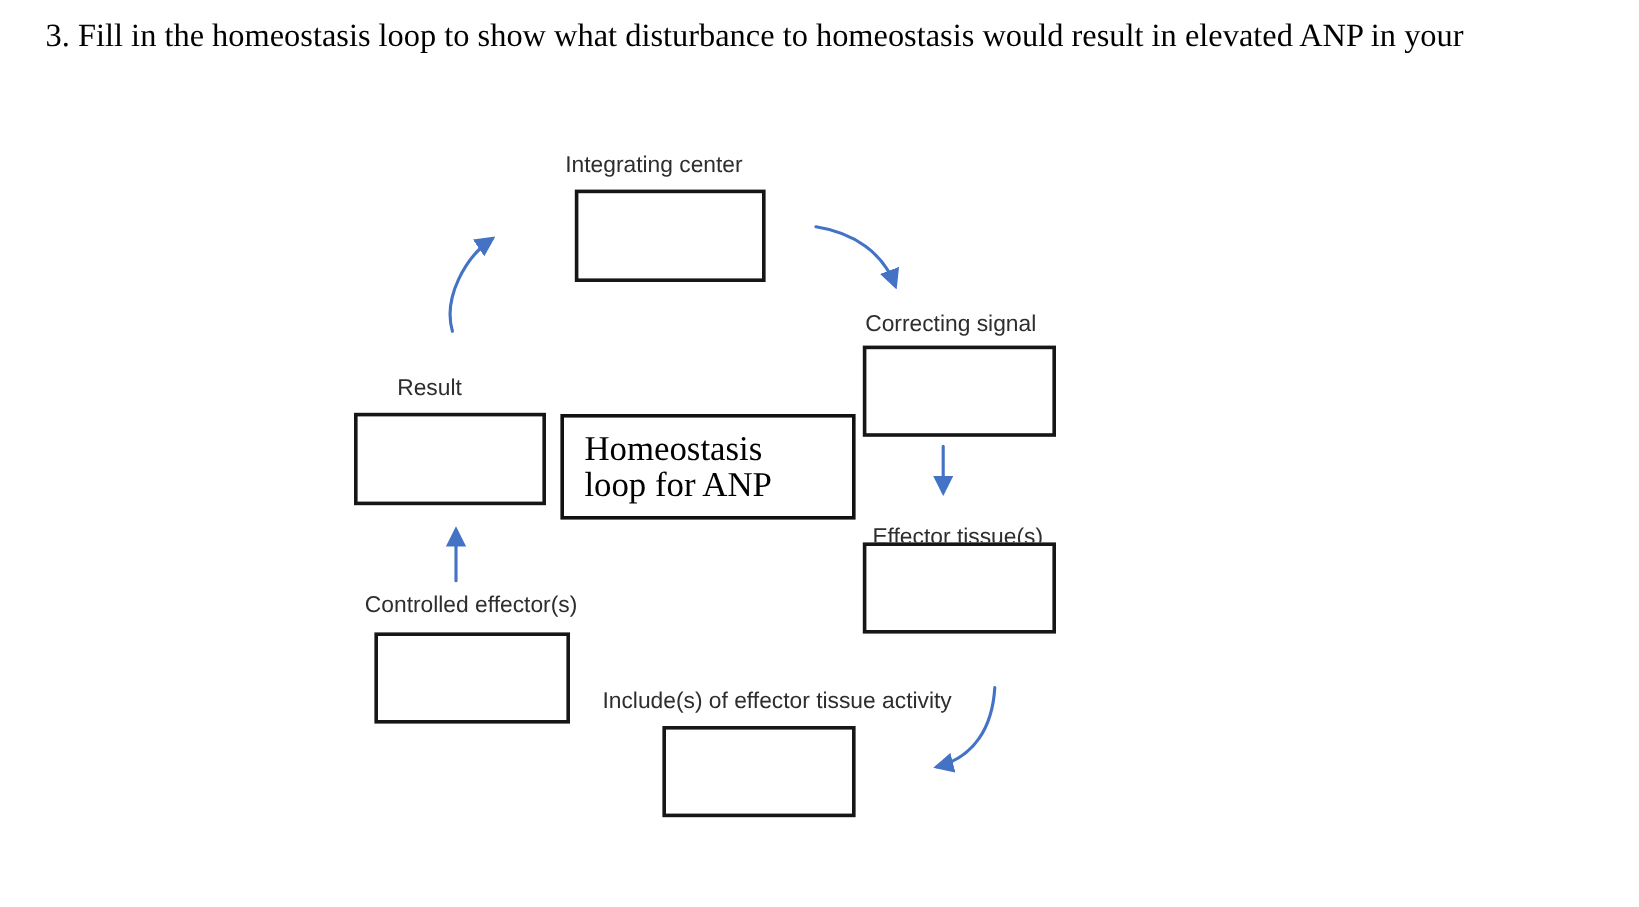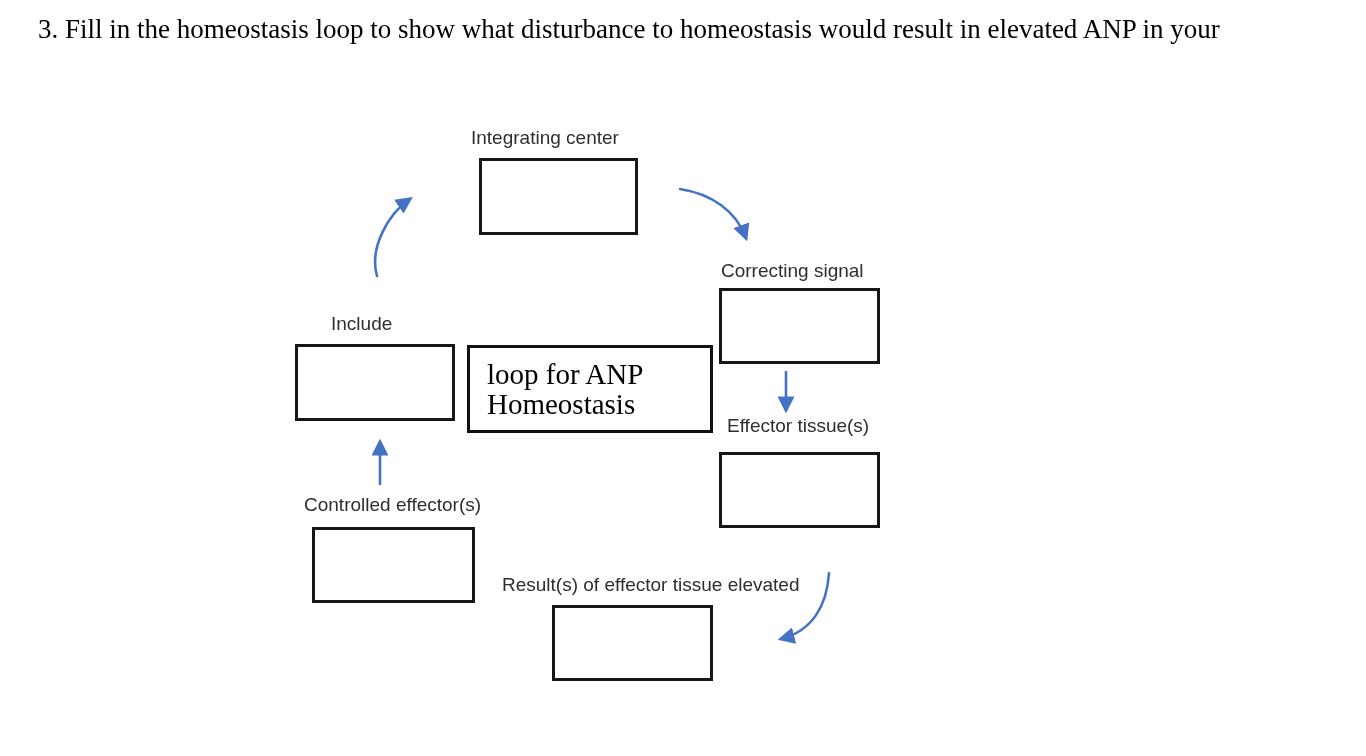--- a/index.html
+++ b/index.html
@@ -57,21 +57,21 @@
   #box-integrating  { left: 479px; top: 158px; width: 159px; height: 77px; }
   #box-correcting   { left: 719px; top: 288px; width: 161px; height: 76px; }
   #box-sensor       { left: 295px; top: 344px; width: 160px; height: 77px; }
   #box-effector     { left: 719px; top: 452px; width: 161px; height: 76px; }
   #box-controlled   { left: 312px; top: 527px; width: 163px; height: 76px; }
   #box-result       { left: 552px; top: 605px; width: 161px; height: 76px; }
   
   #label-integrating { left: 471px; top: 127px; }
   #label-correcting  { left: 721px; top: 260px; text-align: center; }
   #label-sensor      { left: 331px; top: 313px; }
-  #label-effector    { left: 727px; top: 415px; }
+  #label-effector    { left: 727px; top: 437px; }
   #label-controlled  { left: 304px; top: 494px; }
   #label-result      { left: 502px; top: 574px; }
 </style>
 </head>
 <body>
 
 <div class="page">
 
   <div class="question">
     <div>3. Fill in the homeostasis loop to show what disturbance to homeostasis would result in elevated ANP in your</div>
@@ -89,30 +89,30 @@
     <path d="M 380 484 L 380 442" fill="none" stroke-width="2.6" stroke-linecap="round" marker-end="url(#arrowhead)" stroke="#4472C4"></path>
     <path d="M 829 573 C 827 606 812 631 781 639" fill="none" stroke-width="2.6" stroke-linecap="round" marker-end="url(#arrowhead)" stroke="#4472C4"></path>
   </svg>
 
   <div class="node-label" id="label-integrating">Integrating center</div>
   <div class="answer-box" id="box-integrating"></div>
 
   <div class="node-label" id="label-correcting">Correcting signal</div>
   <div class="answer-box" id="box-correcting"></div>
 
-  <div class="node-label" id="label-sensor">Include</div>
+  <div class="node-label" id="label-sensor">Result</div>
   <div class="answer-box" id="box-sensor"></div>
 
   <div class="center-box">
+    <div>Homeostasis</div>
     <div>loop for ANP</div>
-    <div>Homeostasis</div>
   </div>
 
   <div class="node-label" id="label-effector">Effector tissue(s)</div>
   <div class="answer-box" id="box-effector"></div>
 
   <div class="node-label" id="label-controlled">Controlled effector(s)</div>
   <div class="answer-box" id="box-controlled"></div>
 
-  <div class="node-label" id="label-result">Result(s) of effector tissue elevated</div>
+  <div class="node-label" id="label-result">Include(s) of effector tissue activity</div>
   <div class="answer-box" id="box-result"></div>
 
 </div>
 
 </body></html>

